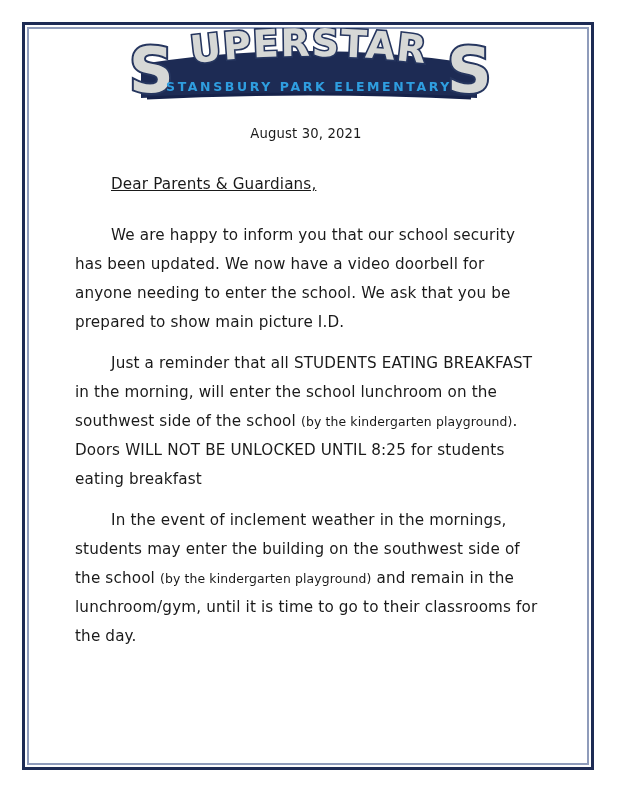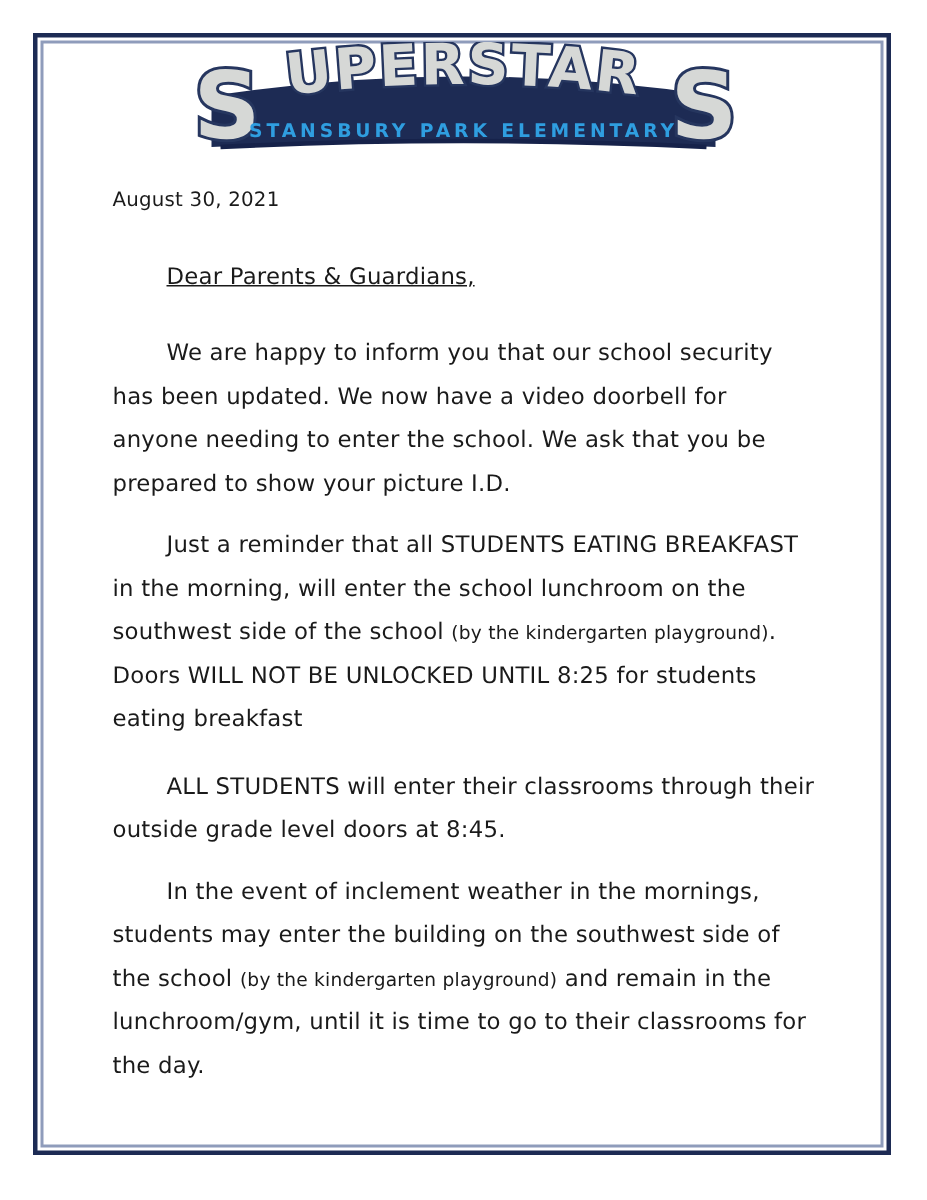--- a/index.html
+++ b/index.html
@@ -72,21 +72,21 @@
     left: 75px;
     top: 124px;
     width: 470px;
     color: #1a1a1a;
     font-family: "DejaVu Sans", sans-serif;
     font-size: 15.2px;
     line-height: 29px;
     letter-spacing: 0.15px;
   }
   .date-line {
-    text-align: left;
+    text-align: center;
     padding-right: 8px;
     font-size: 13.2px;
     line-height: 20px;
     margin-bottom: 26px;
   }
   .salutation {
     padding-left: 36px;
     margin-bottom: 22px;
     text-decoration: underline;
   }
@@ -138,23 +138,22 @@
       </svg>
     </div>
   </div>
 
   <div class="letter">
 
     <div class="date-line">August 30, 2021</div>
 
     <div class="salutation">Dear Parents &amp; Guardians,</div>
 
-    <p class="para">We are happy to inform you that our school security has been updated. We now have a video doorbell for anyone needing to enter the school. We ask that you be prepared to show your picture I.D.</p>
+    <p class="para">We are happy to inform you that our school security has been updated. We now have a video doorbell for anyone needing to enter the school. We ask that you be prepared to show main picture I.D.</p>
 
 
     <p class="para"><span>Just a reminder that all STUDENTS EATING BREAKFAST in the morning, will enter the school lunchroom on the southwest side of the school </span><span class="small-note">(by the kindergarten playground)</span><span>. Doors WILL NOT BE UNLOCKED UNTIL 8:25 for students eating breakfast</span></p>
 
-    <p class="para gap-before">ALL STUDENTS will enter their classrooms through their outside grade level doors at 8:45.</p>
 
     <p class="para"><span>In the event of inclement weather in the mornings, students may enter the building on the southwest side of the school </span><span class="small-note">(by the kindergarten playground)</span><span> and remain in the lunchroom/gym, until it is time to go to their classrooms for the day.</span></p>
 
   </div>
 </div>
 
 </body></html>

